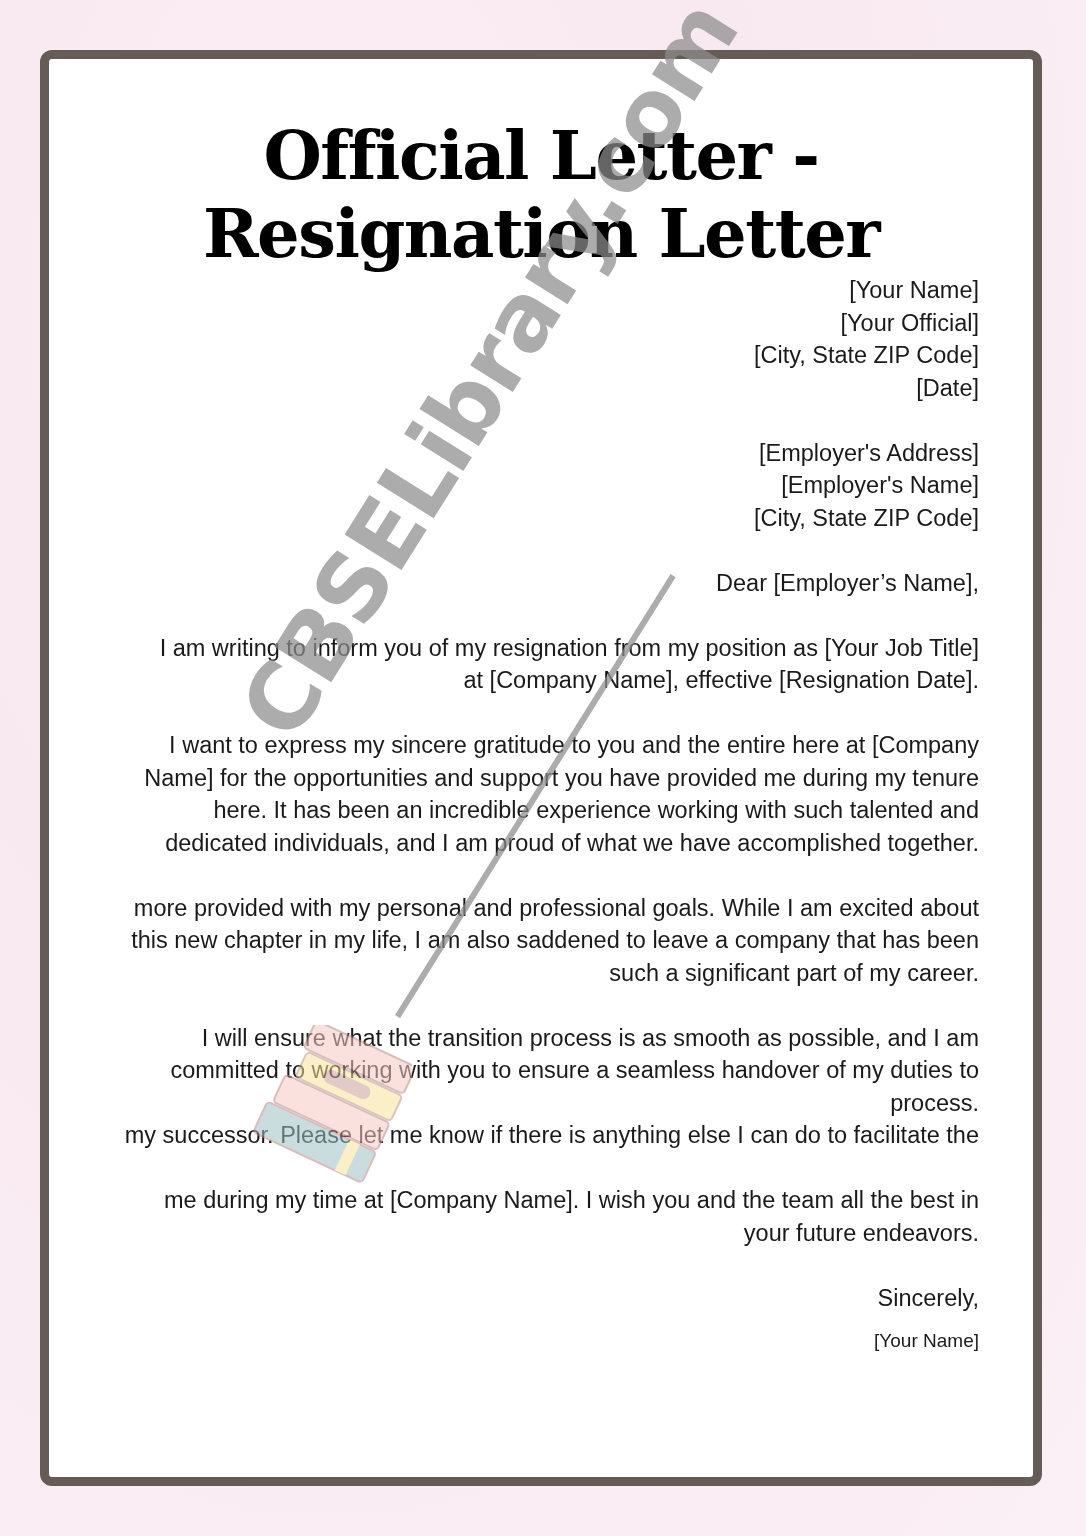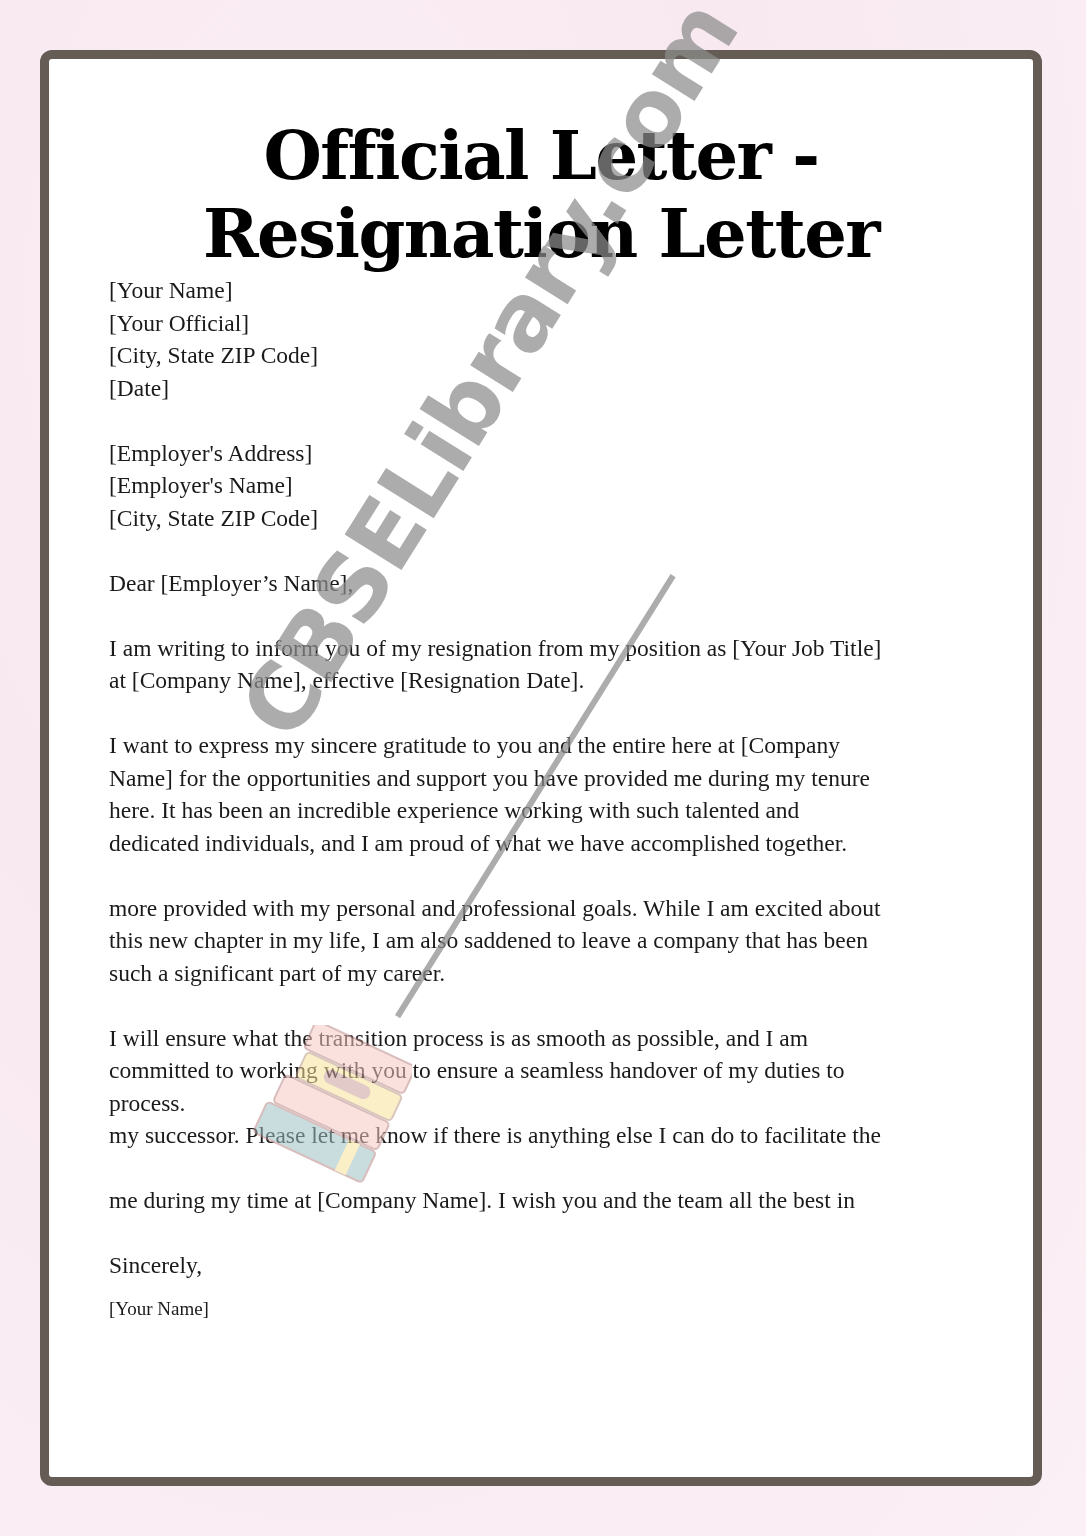--- a/index.html
+++ b/index.html
@@ -13,21 +13,21 @@
     position:absolute; left:40px; top:50px; width:984px; height:1418px;
     border:9px solid #655d55; border-radius:12px; background:#fff;
   }
   .title {
     position:absolute; left:0; top:58px; width:984px; text-align:center;
     font-family: "DejaVu Serif", serif; font-weight:bold;
     font-size:67px; line-height:78px; letter-spacing:-1.5px; color:#000;
   }
   .body {
     position:absolute; left:60px; top:215px; width:870px;
-    font-family:Liberation Serif, serif; font-size:23.5px; line-height:32.5px; color:#1a1a1a;
+    font-family:Liberation Sans, sans-serif; font-size:23.5px; line-height:32.5px; color:#1a1a1a;text-align:right;
   }
   .line { display:block; white-space:nowrap; }
   .gap { height:32.5px; }
   .sign { font-size:19px; line-height:26px; margin-top:14px; }
   .watermark {
     position:absolute; left:220px; top:700px; transform:rotate(-58deg); transform-origin:left top;
     font-family:"DejaVu Sans", sans-serif; font-weight:bold; font-size:92px; letter-spacing:-2px;
     color:rgba(140,140,140,0.72); white-space:nowrap; pointer-events:none;
   }
   .wm-line { position:absolute; left:395px; top:1015px; width:520px; height:6px; background:rgba(140,140,140,0.72);
@@ -75,20 +75,21 @@
     <div class="gap"></div>
     <div>
       <span class="line">I will ensure what the transition process is as smooth as possible, and I am</span>
       <span class="line">committed to working with you to ensure a seamless handover of my duties to</span>
       <span class="line">process.</span>
       <span class="line">my successor. Please let me know if there is anything else I can do to facilitate the</span>
     </div>
     <div class="gap"></div>
     <div>
       <span class="line">me during my time at [Company Name]. I wish you and the team all the best in</span>
+      <span class="line">your future endeavors.</span>
     </div>
     <div class="gap"></div>
     <span class="line">Sincerely,</span>
     <span class="line sign">[Your Name]</span>
   </div>
 </div>
 
 <svg class="books" viewBox="0 0 160 165">
   <g transform="rotate(25 80 80)">
     <rect x="30" y="10" width="110" height="30" rx="4" fill="#f6c9c2" stroke="#b88" stroke-width="2"></rect>

